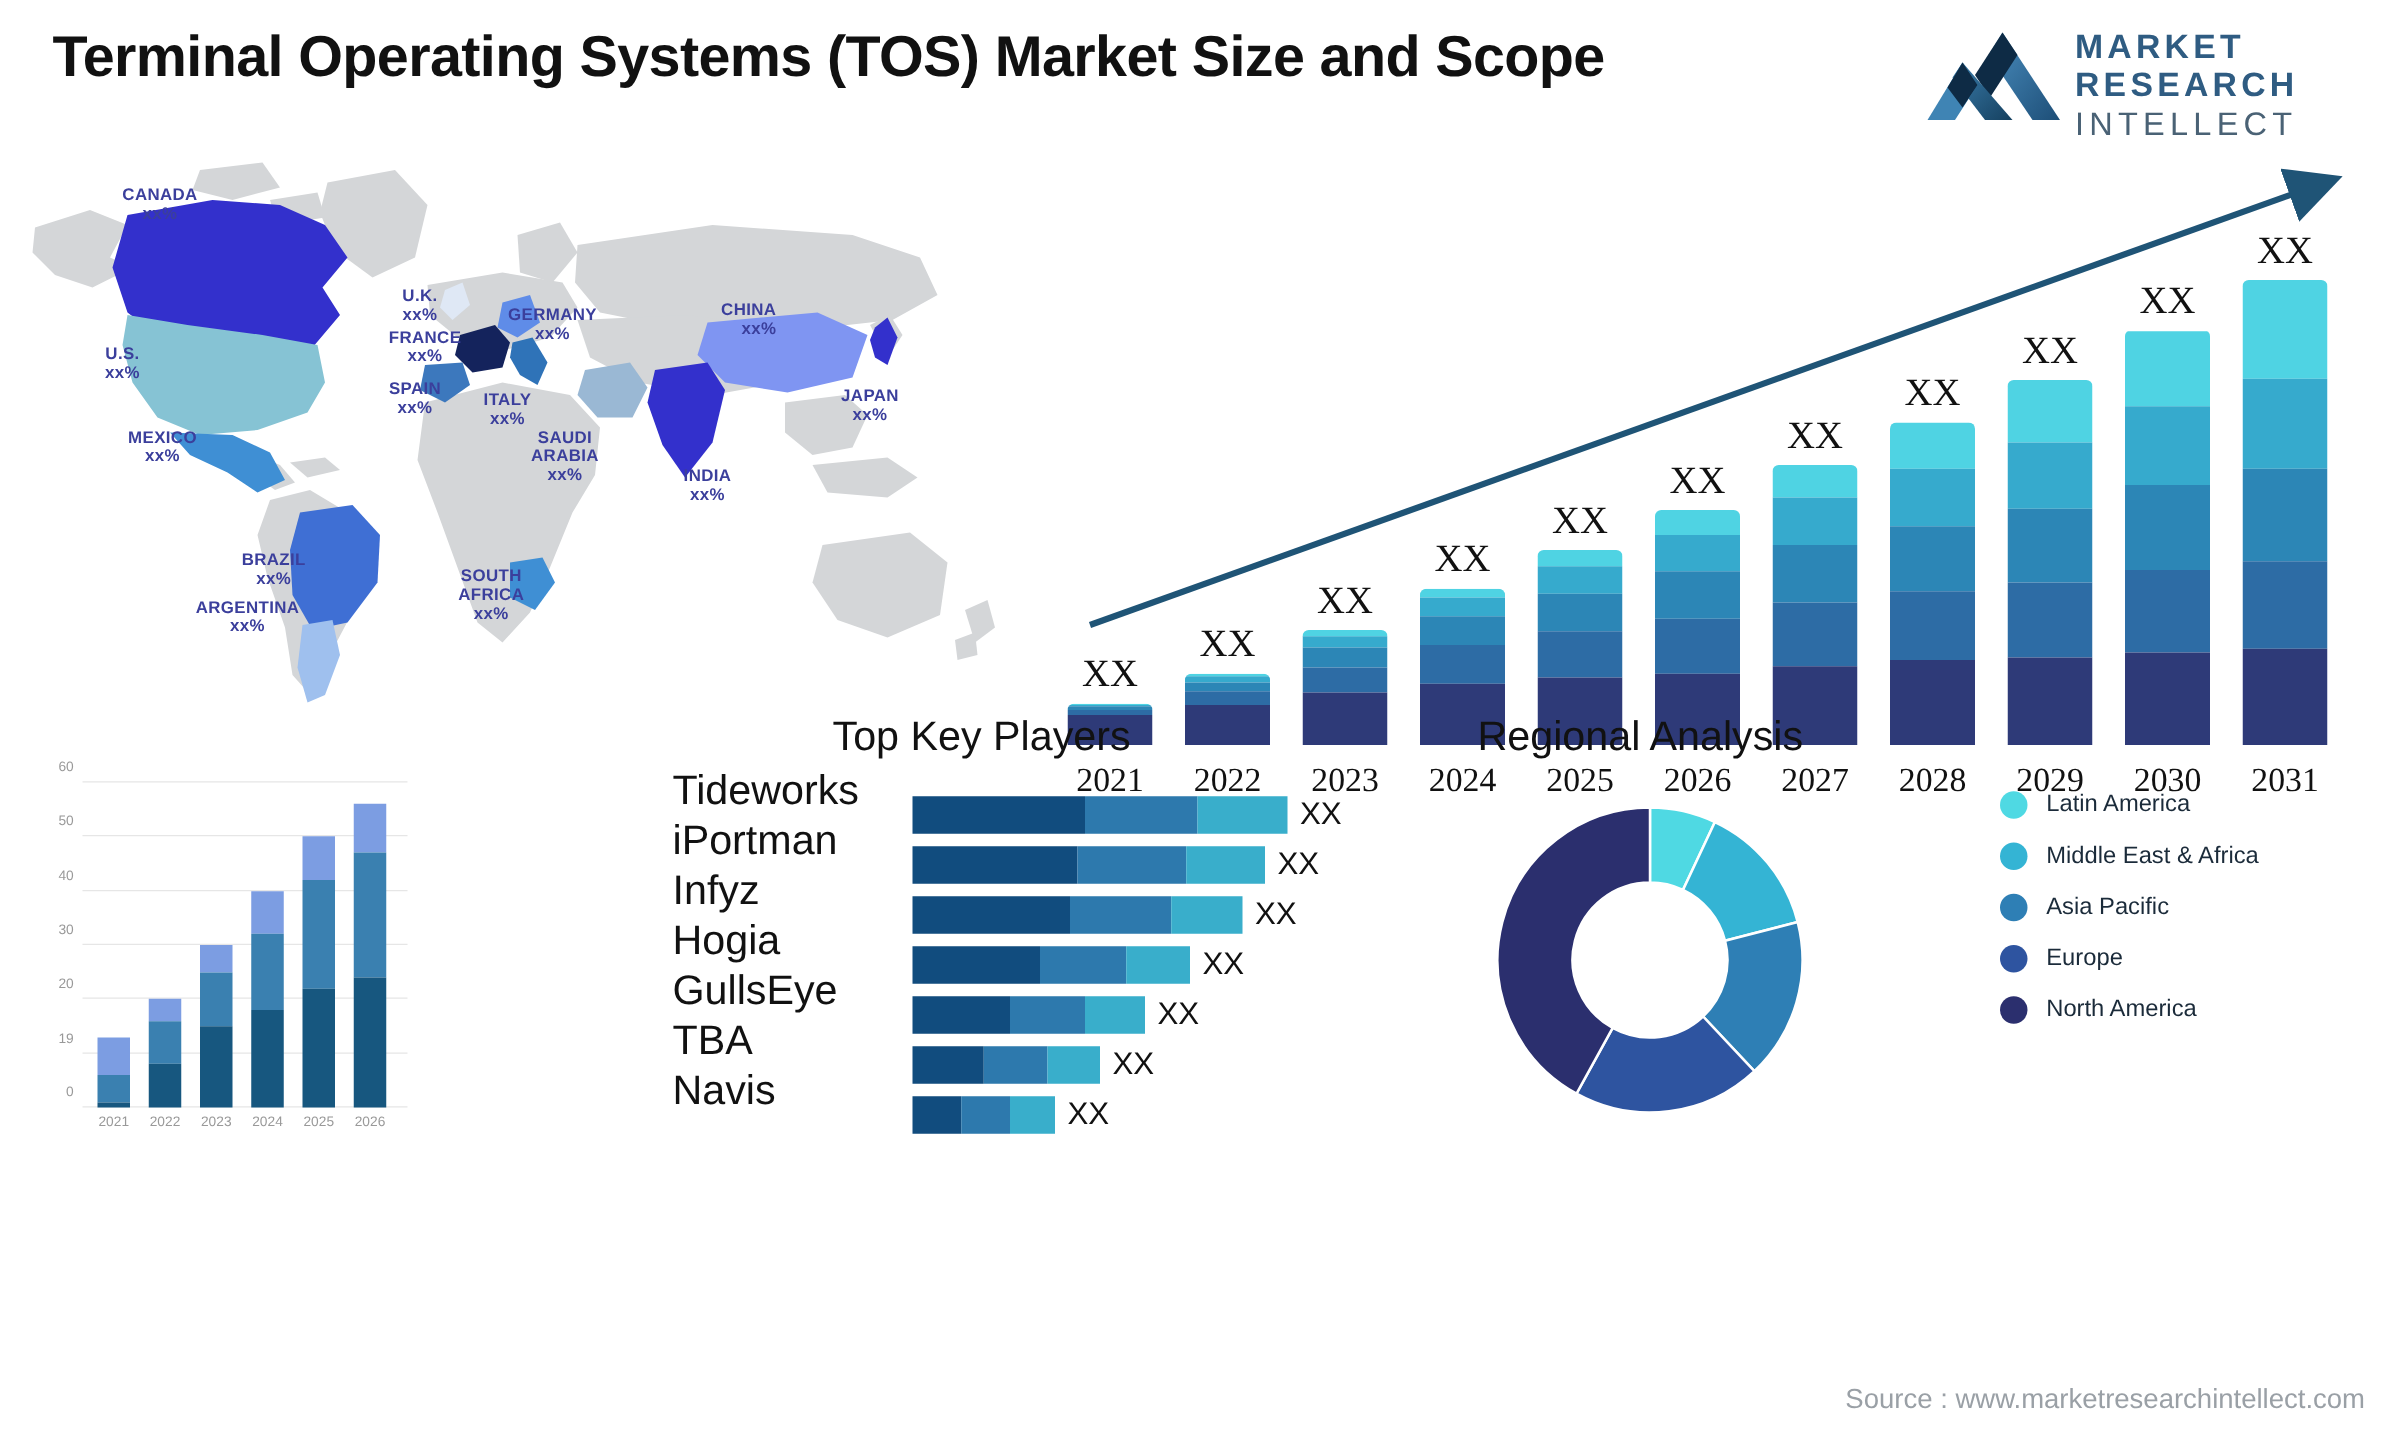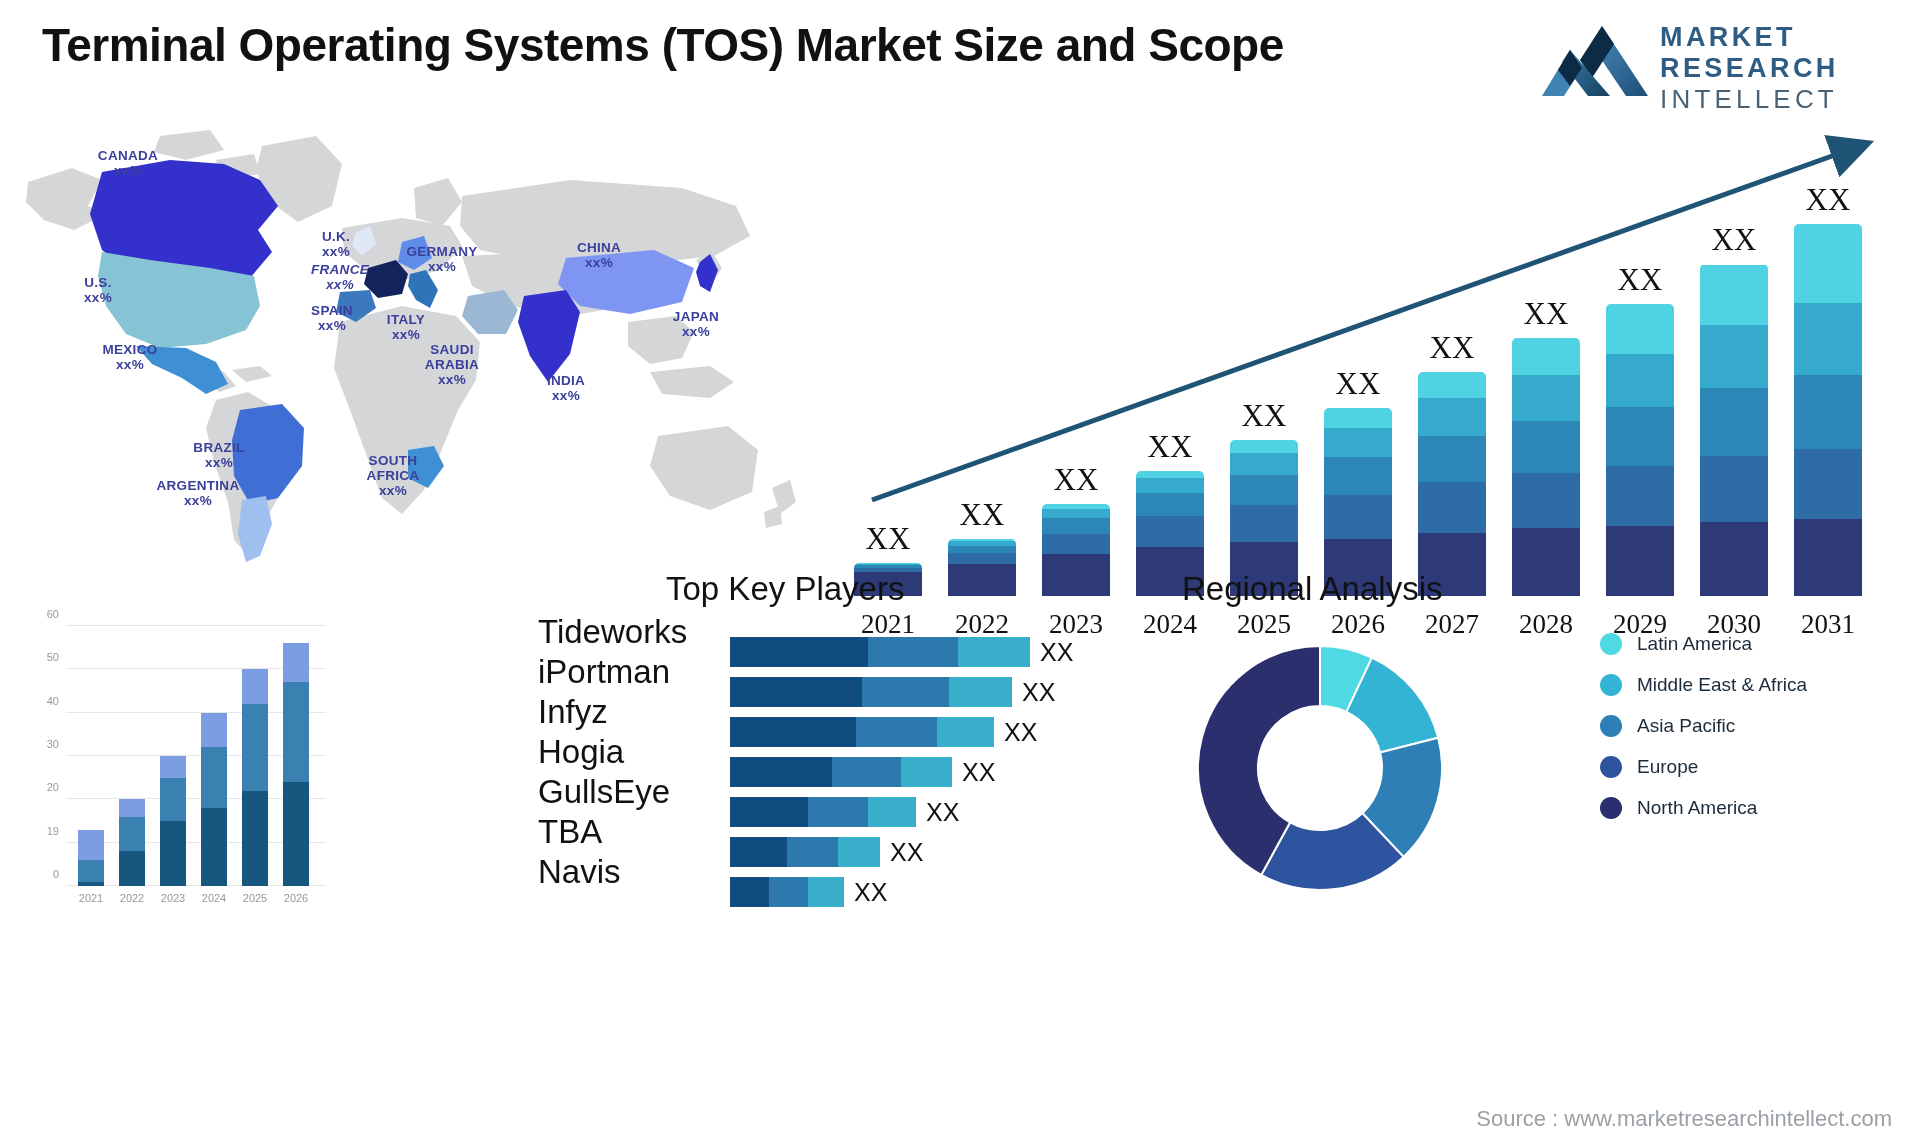--- a/index.html
+++ b/index.html
@@ -209,21 +209,21 @@
           <div>xx%</div>
         </div>
         <div class="map-label" style="left: 188px; top: 368px;">
           <div style="white-space: pre;">ARGENTINA</div>
           <div>xx%</div>
         </div>
         <div class="map-label" style="left: 326px; top: 119px;">
           <div style="white-space: pre;">U.K.</div>
           <div>xx%</div>
         </div>
-        <div class="map-label" style="left: 330px; top: 152px; font-style: italic;">
+        <div class="map-label" style="left: 330px; top: 152px;">
           <div style="white-space: pre;">FRANCE</div>
           <div>xx%</div>
         </div>
         <div class="map-label" style="left: 322px; top: 193px;">
           <div style="white-space: pre;">SPAIN</div>
           <div>xx%</div>
         </div>
         <div class="map-label" style="left: 432px; top: 134px;">
           <div style="white-space: pre;">GERMANY</div>
           <div>xx%</div>
@@ -235,21 +235,21 @@
         <div class="map-label" style="left: 442px; top: 232px;">
           <div style="white-space: pre;">SAUDI
 ARABIA</div>
           <div>xx%</div>
         </div>
         <div class="map-label" style="left: 383px; top: 343px;">
           <div style="white-space: pre;">SOUTH
 AFRICA</div>
           <div>xx%</div>
         </div>
-        <div class="map-label" style="left: 589px; top: 130px;">
+        <div class="map-label" style="left: 589px; top: 130px; text-align: right;">
           <div style="white-space: pre;">CHINA</div>
           <div>xx%</div>
         </div>
         <div class="map-label" style="left: 556px; top: 263px;">
           <div style="white-space: pre;">INDIA</div>
           <div>xx%</div>
         </div>
         <div class="map-label" style="left: 686px; top: 199px;">
           <div style="white-space: pre;">JAPAN</div>
           <div>xx%</div>

